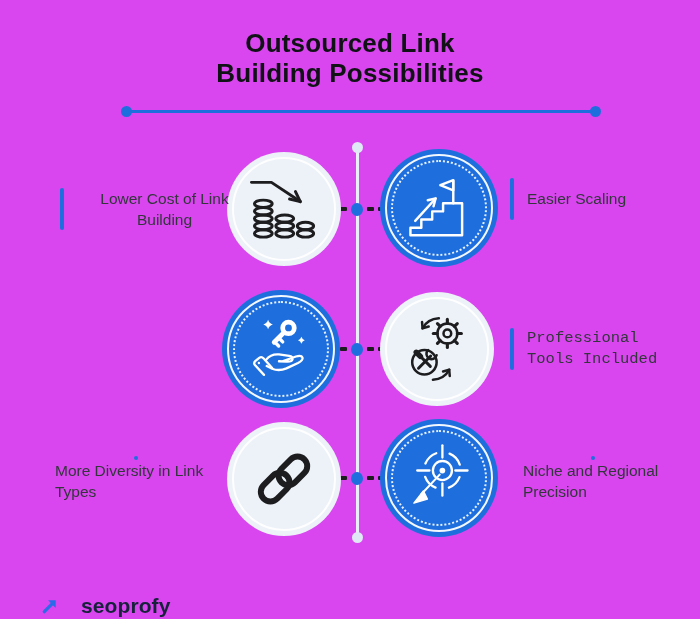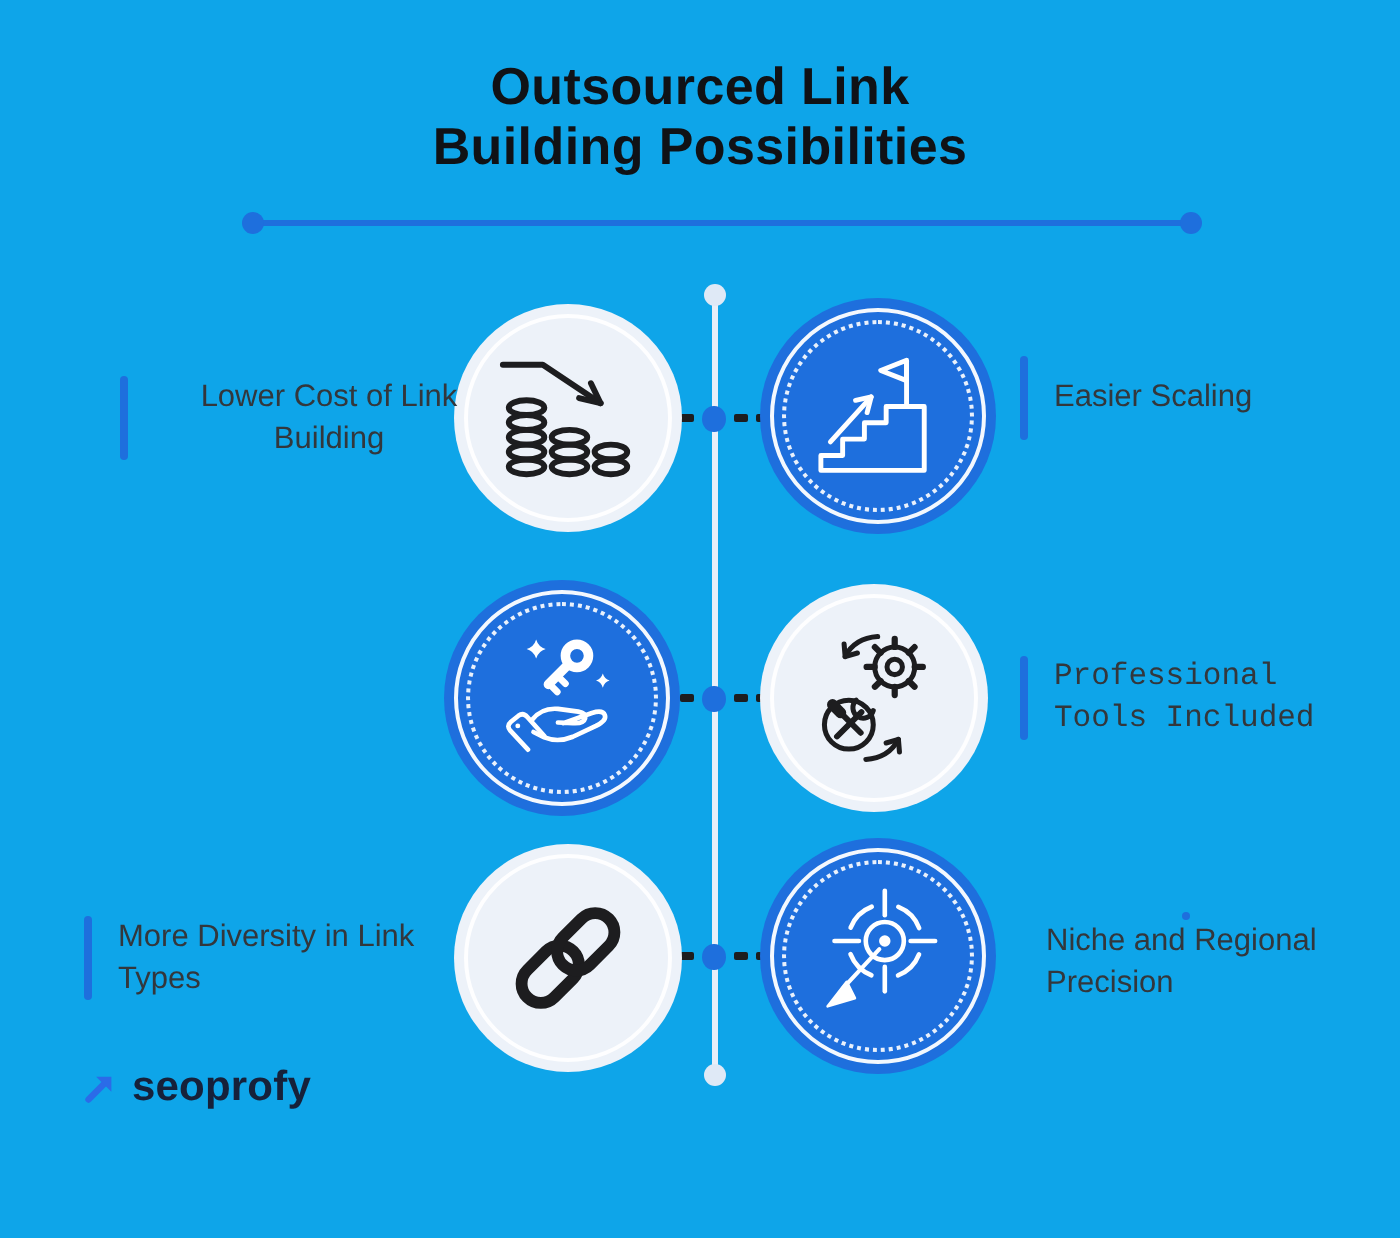--- a/index.html
+++ b/index.html
@@ -8,21 +8,21 @@
     --icon-black:#1d1d1f;
     --guide-line:#e9eff8;
     --guide-cap:#dfe9f6;
     --title-text:#101216;
     --label-text:#33373c;
     --logo-navy:#16213a;
   }
   *{box-sizing:border-box;}
   html,body{margin:0;padding:0;background:#fff;}
   body{font-family:"Liberation Sans", sans-serif;}
-  #canvas{position:relative;width:700px;height:619px;background:#0ea5e9;overflow:hidden;}
+  #canvas{position:relative;width:700px;height:619px;background:#d946ef;overflow:hidden;}
 
   .title{position:absolute;top:28px;left:0;width:700px;text-align:center;
          font-size:26px;font-weight:700;color:var(--title-text);line-height:1.17;letter-spacing:.2px;}
 
   .rule-line{position:absolute;top:110px;left:125px;width:470px;height:3px;
              background:var(--accent-blue);border-radius:2px;}
   .rule-dot{position:absolute;top:106px;width:11px;height:11px;border-radius:50%;
             background:var(--accent-blue);}
   .rule-dot.left{left:121px;}
   .rule-dot.right{left:590px;}
@@ -30,21 +30,21 @@
   .vline{position:absolute;left:356px;top:147px;width:2.5px;height:391px;
          background:var(--guide-line);z-index:0;}
   .vcap{position:absolute;left:352px;width:11px;height:11px;border-radius:50%;
         background:var(--guide-cap);z-index:0;}
   .vcap.top{top:142px;}
   .vcap.bottom{top:532px;}
 
   .item-label{position:absolute;display:flex;align-items:center;height:46px;z-index:3;}
   .item-label .bar{flex:0 0 4px;width:4px;height:42px;border-radius:2px;background:var(--accent-blue);}
   .item-label .txt{margin-left:13px;font-size:15.5px;color:var(--label-text);line-height:1.38;}
-  .label-l1{left:60px;top:186px;text-align:center;} .label-l2{left:42px;top:326px;} .label-l3{left:42px;top:456px;}
+  .label-l1{left:60px;top:186px;text-align:center;} .label-l2{left:42px;top:326px;} .label-l3{left:42px;top:456px;flex-direction:column;}
   .label-r1{left:510px;top:176px;} .label-r2{left:510px;top:326px;font-family:Liberation Mono, monospace;} .label-r3{left:510px;top:456px;flex-direction:column;}
   .item-label.left .txt{max-width:175px;}
   .item-label.right .txt{max-width:152px;}
 
   .connector{position:absolute;left:329px;width:56px;height:14px;display:flex;
              align-items:center;justify-content:center;gap:4px;z-index:1;}
   .conn-1{top:202px;} .conn-2{top:342px;} .conn-3{top:471px;}
   .connector .dash{width:8px;height:3.2px;background:var(--icon-black);border-radius:1px;}
   .connector .dot{width:13px;height:13px;border-radius:50%;background:var(--accent-blue);}
 
@@ -57,21 +57,21 @@
   .circle.blue::before{content:"";position:absolute;inset:5px;border-radius:50%;
                        border:2px solid rgba(255,255,255,.95);}
   .circle.blue::after{content:"";position:absolute;inset:11px;border-radius:50%;
                       border:2px dotted rgba(255,255,255,.9);}
   .circ-l1{left:227px;top:152px;} .circ-r1{left:380px;top:149px;}
   .circ-l2{left:222px;top:290px;} .circ-r2{left:380px;top:292px;}
   .circ-l3{left:227px;top:422px;} .circ-r3{left:380px;top:419px;}
   .circle.light svg{width:74px;height:74px;}
   .circle.blue svg{width:68px;height:68px;}
 
-  .logo{position:absolute;left:40px;top:532px;display:flex;align-items:center;gap:7px;}
+  .logo{position:absolute;left:40px;top:594px;display:flex;align-items:center;gap:22px;}
   .logo svg{width:19px;height:19px;}
   .logo .name{font-size:21px;font-weight:700;color:var(--logo-navy);letter-spacing:.1px;}
 </style>
 </head>
 <body>
 
 <div id="canvas">
 
   <div class="title">
     <div>Outsourced Link</div>

